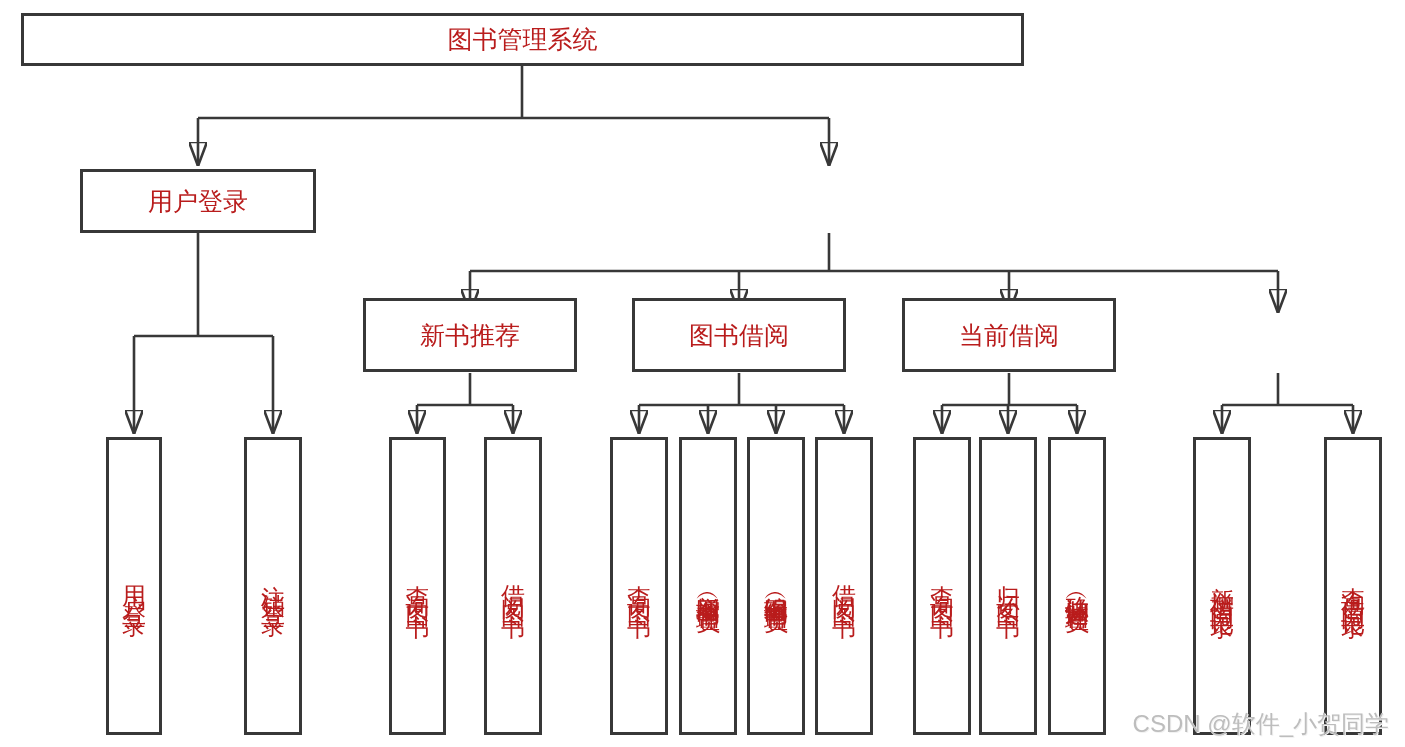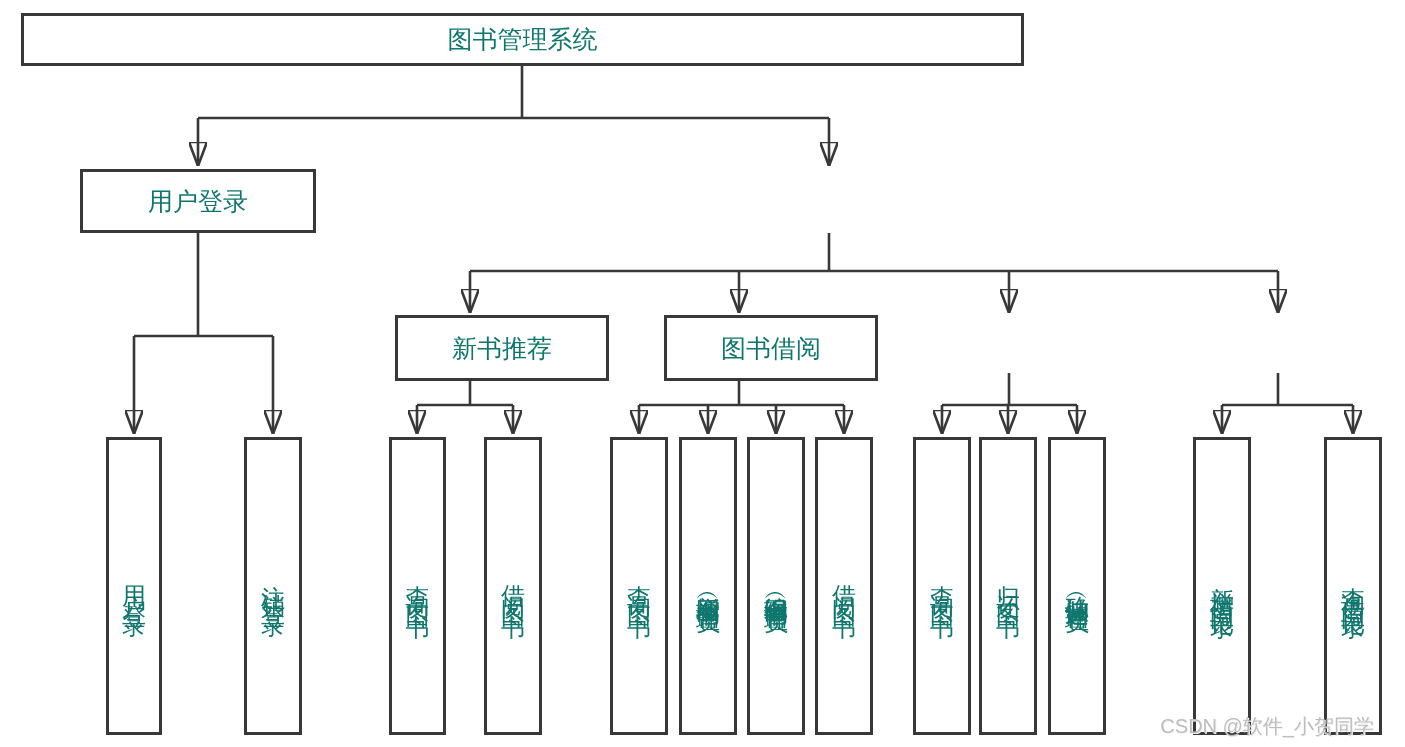--- a/index.html
+++ b/index.html
@@ -25,36 +25,36 @@
   .connectors path {
     stroke: #383838;
     stroke-width: 2.6;
     fill: none;
   }
   .node {
     position: absolute;
     box-sizing: border-box;
     border: 3px solid #383838;
     background: #ffffff;
-    color: #0f766e;
+    color: #b91c1c;
     display: flex;
     align-items: center;
     justify-content: center;
     text-align: center;
   }
   .hbox {
     font-size: 25px;
     line-height: 1;
     white-space: nowrap;
   }
   .root  { left: 21px;  top: 13px;  width: 1003px; height: 53px; }
   .l2    { top: 169px; height: 64px; }
   .l2a   { left: 80px;  width: 236px; }
   .l2b   { left: 711px; width: 235px; }
-  .l3    { top: 315px; height: 66px; width: 214px; margin-left: 32px; }
+  .l3    { top: 298px; height: 74px; width: 214px; }
   .l3a   { left: 363px; }
   .l3b   { left: 632px; }
   .l3c   { left: 902px; }
   .l3d   { left: 1171px; }
   .leaf {
     top: 437px;
     height: 298px;
     width: 58px;
     writing-mode: vertical-rl;
     text-orientation: mixed;
@@ -72,23 +72,23 @@
   .lf6  { left: 679px; }
   .lf7  { left: 747px; }
   .lf8  { left: 815px; }
   .lf9  { left: 913px; }
   .lf10 { left: 979px; }
   .lf11 { left: 1048px; }
   .lf12 { left: 1193px; }
   .lf13 { left: 1324px; }
   .watermark {
     position: absolute;
-    right: 31px;
+    right: 16px;
     bottom: 7px;
-    font-size: 20px;
+    font-size: 24px;
     color: #bdbdbd;
     white-space: nowrap;
     text-shadow: 1px 1px 0 #f2f2f2;
   }
 </style>
 </head>
 <body>
 
 <div class="stage">
 
@@ -132,20 +132,21 @@
     <path d="M1222,405 V434" marker-end="url(#arw)"></path>
     <path d="M1353,405 V434" marker-end="url(#arw)"></path>
   </svg>
 
   <div class="node hbox root">图书管理系统</div>
 
   <div class="node hbox l2 l2a">用户登录</div>
 
   <div class="node hbox l3 l3a">新书推荐</div>
   <div class="node hbox l3 l3b">图书借阅</div>
+  <div class="node hbox l3 l3c">当前借阅</div>
 
   <div class="node leaf lf1 ls4">用户登录</div>
   <div class="node leaf lf2 ls4">注销登录</div>
   <div class="node leaf lf3 ls4">查询图书</div>
   <div class="node leaf lf4 ls4">借阅图书</div>
   <div class="node leaf lf5 ls4">查询图书</div>
   <div class="node leaf lf6 lsL">新增图书（管理员）</div>
   <div class="node leaf lf7 lsL">编辑图书（管理员）</div>
   <div class="node leaf lf8 ls4">借阅图书</div>
   <div class="node leaf lf9 ls4">查询图书</div>

